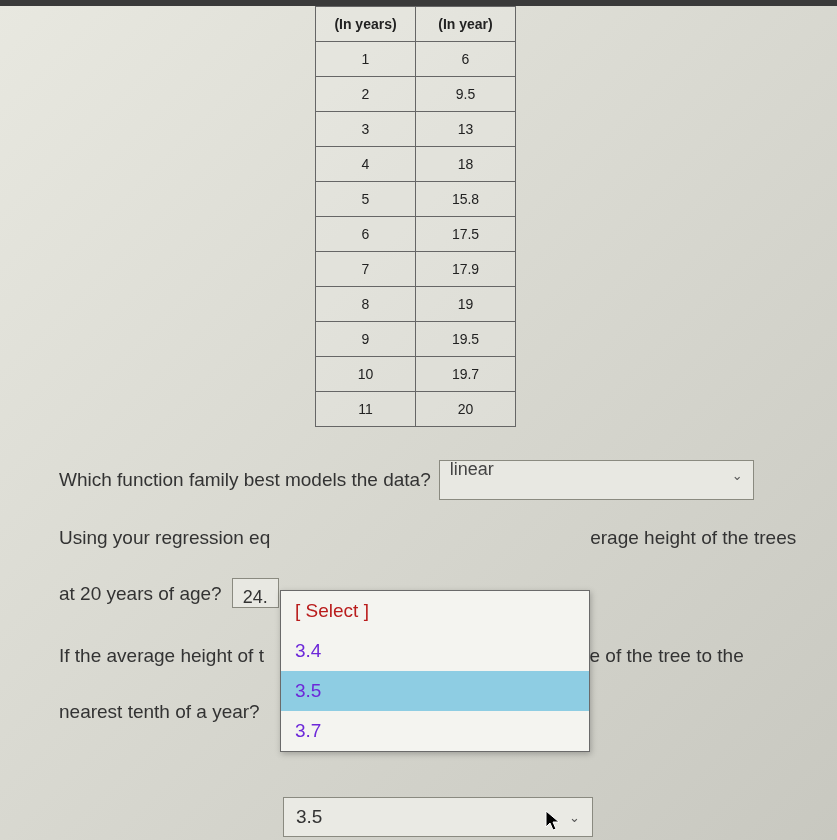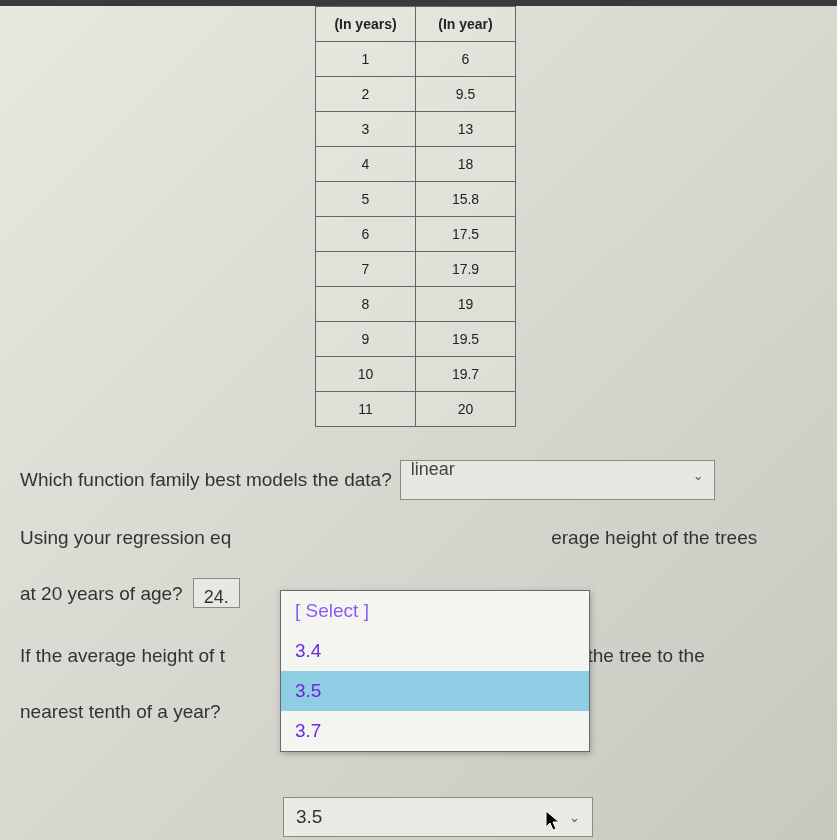--- a/index.html
+++ b/index.html
@@ -39,20 +39,21 @@
     }
     .data-table td {
       width: 100px;
       font-weight: 500;
     }
     .q-section {
       margin-top: 28px;
       font-size: 19px;
       color: #333;
       line-height: 2.6;
+      margin-left: 39px;
     }
     .q-line {
       display: flex;
       align-items: center;
       flex-wrap: wrap;
       margin-bottom: 8px;
     }
     .select-box {
       border: 1.5px solid #8a8a80;
       background: #e8e8e2;
@@ -92,21 +93,21 @@
       box-shadow: 1px 2px 6px rgba(0,0,0,0.25);
       z-index: 50;
     }
     .dropdown-pop .opt {
       padding: 9px 14px;
       font-size: 19px;
       color: #6d28d9;
       border-bottom: none;
     }
     .dropdown-pop .opt.header {
-      color: #8b5cf6;
+      color: #b91c1c;
     }
     .dropdown-pop .opt.hl {
       background: #8ecde3;
     }
     .text-behind {
       position: relative;
     }
     .line2 { height: 50px; display:flex; align-items:center; }
     .line3 { height: 50px; display:flex; align-items:center; margin-top:6px;}
     .line4 { height: 50px; display:flex; align-items:center; margin-top:12px;}

